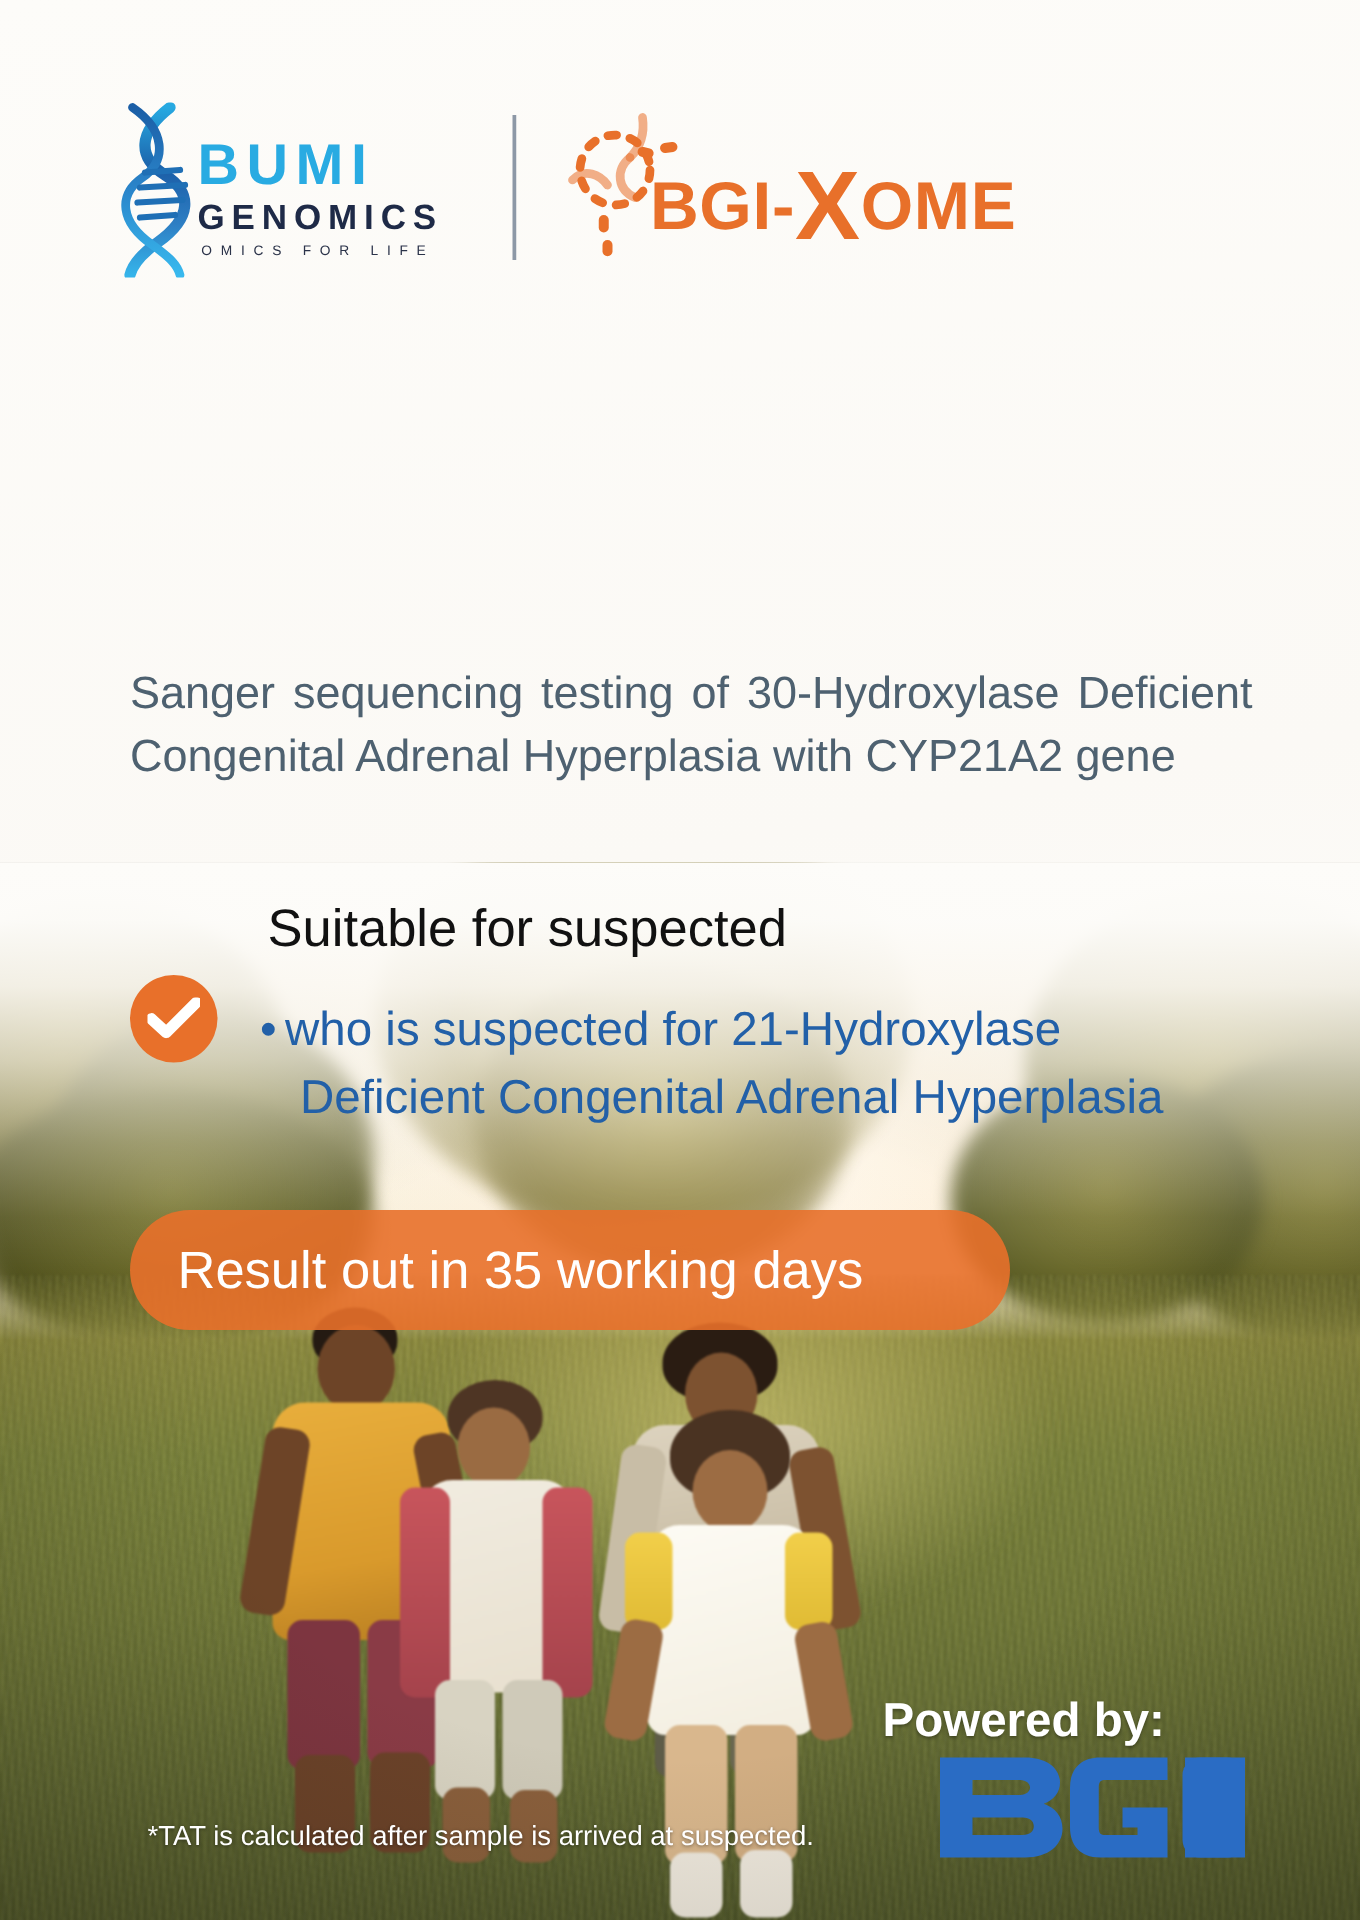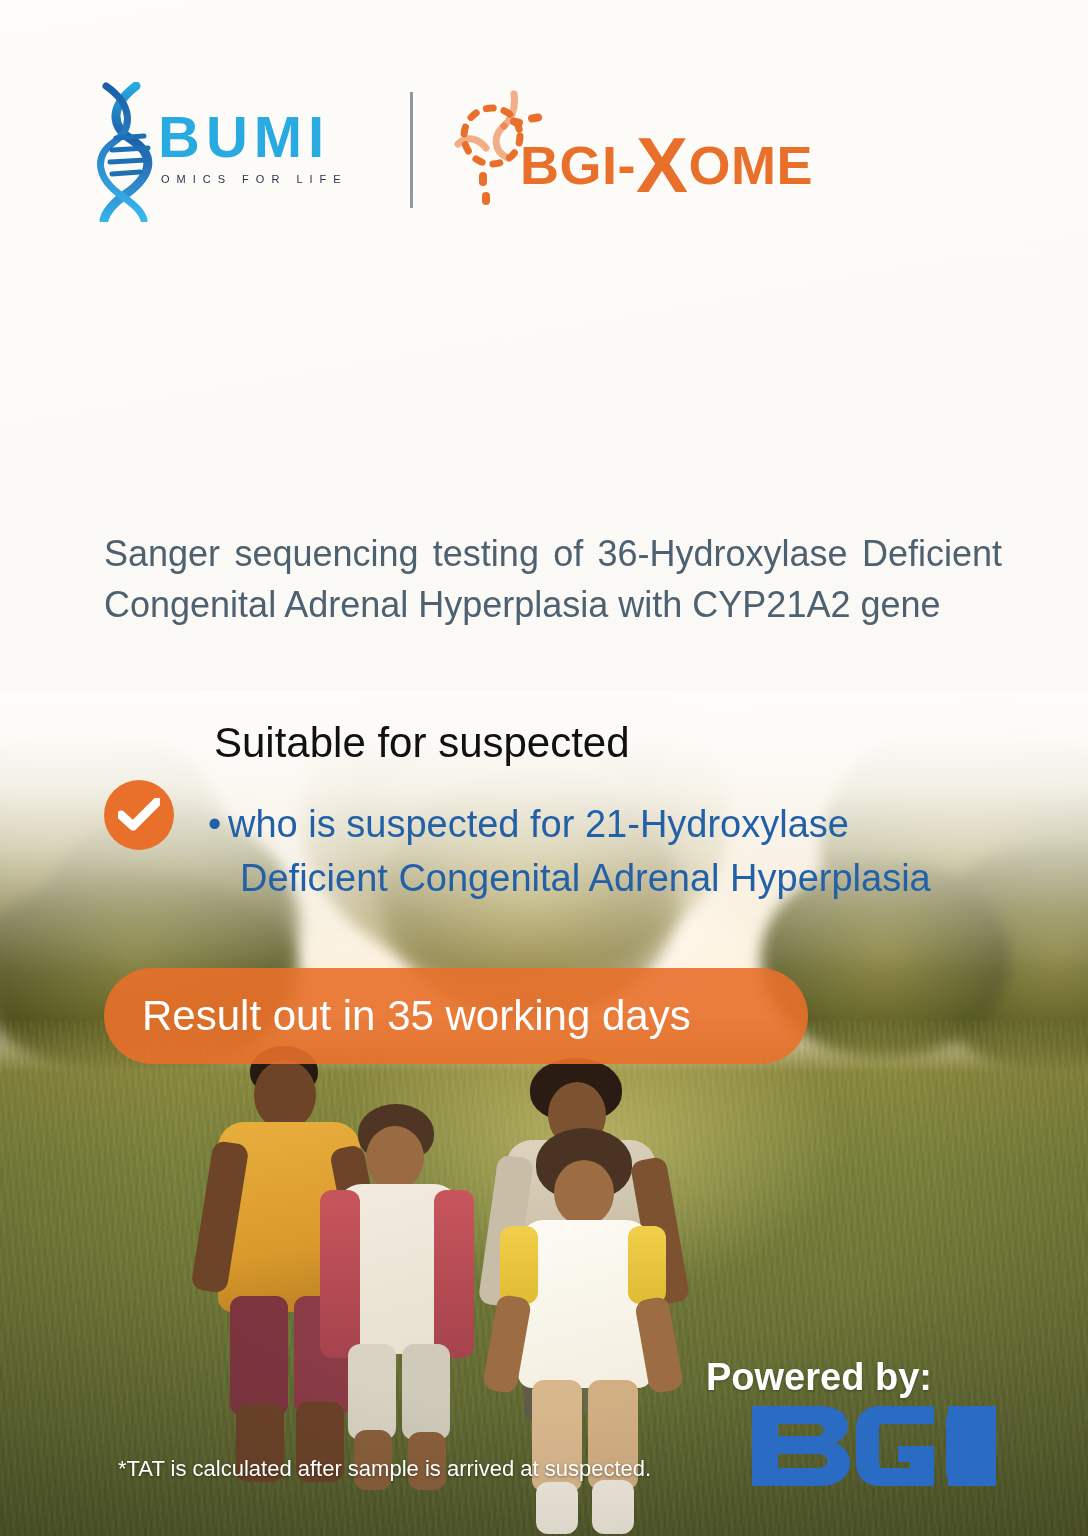--- a/index.html
+++ b/index.html
@@ -80,21 +80,21 @@
     pointer-events:none;
   }
 
   
   #header { position:absolute; left:0; top:0; width:1088px; height:240px; }
 
   #bumi-logo { position:absolute; left:92px; top:80px; width:300px; height:140px; }
   #helix { position:absolute; left:0; top:2px; width:74px; height:140px; }
   #bumi-text { position:absolute; left:66px; top:28px; width:240px; }
   .bumi-word {
-    font-size:58px; font-weight:bold; letter-spacing:6px;
+    font-size:46px; font-weight:bold; letter-spacing:6px;
     color:#29ABE2; line-height:1; font-family:"Liberation Sans", sans-serif;
   }
   .genomics-word {
     font-size:28px; font-weight:bold; letter-spacing:5.5px;
     color:#1e2a47; line-height:1; margin-top:6px;
   }
   .tagline-word {
     font-size:11px; font-weight:normal; letter-spacing:7px;
     color:#2b3349; line-height:1; margin-top:8px; margin-left:3px;
   }
@@ -281,20 +281,21 @@
         <path d="M14 4 C40 22, 42 46, 22 60 C2 74, 4 96, 30 114 C44 124, 50 130, 52 138" fill="none" stroke="url(#hg2)" stroke-width="7" stroke-linecap="round"></path>
         <g stroke="#1f6fb5" stroke-width="5" stroke-linecap="round">
           <line x1="24" y1="56" x2="52" y2="54"></line>
           <line x1="20" y1="68" x2="56" y2="66"></line>
           <line x1="18" y1="80" x2="54" y2="78"></line>
           <line x1="20" y1="92" x2="48" y2="90"></line>
         </g>
       </svg>
       <div id="bumi-text">
         <div class="bumi-word">BUMI</div>
+        <div class="genomics-word">GENOMICS</div>
         <div class="tagline-word">OMICS FOR LIFE</div>
       </div>
     </div>
 
     <div id="divider"></div>
 
     <div id="bgixome-logo">
       <svg id="xome-mark" viewBox="0 0 110 118">
         <g stroke="#E8702A" stroke-width="7" stroke-linecap="round" fill="none">
           <path d="M62 6 C64 20, 60 30, 52 38" opacity=".55"></path>
@@ -310,21 +311,21 @@
           <rect x="27" y="84" width="8" height="14" rx="4"></rect>
           <rect x="30" y="104" width="8" height="13" rx="4"></rect>
         </g>
       </svg>
       <div id="xome-text"><span>BGI-</span><span class="bigx">X</span><span>OME</span></div>
     </div>
   </div>
 
 
   <p id="subtitle">
-    <span>Sanger sequencing testing of 36-Hydroxylase Deficient Congenital Adrenal Hyperplasia with CYP21A2 gene</span>
+    <span>Sanger sequencing testing of 30-Hydroxylase Deficient Congenital Adrenal Hyperplasia with CYP21A2 gene</span>
   </p>
 
   <div id="suitable">
     <div id="check-badge">
       <svg width="42" height="34" viewBox="0 0 42 34">
         <path d="M3 17 L15 28 L39 4" fill="none" stroke="#ffffff" stroke-width="9" stroke-linecap="round" stroke-linejoin="round"></path>
       </svg>
     </div>
     <div id="suitable-title">Suitable for suspected</div>
     <div id="bullet-list">

